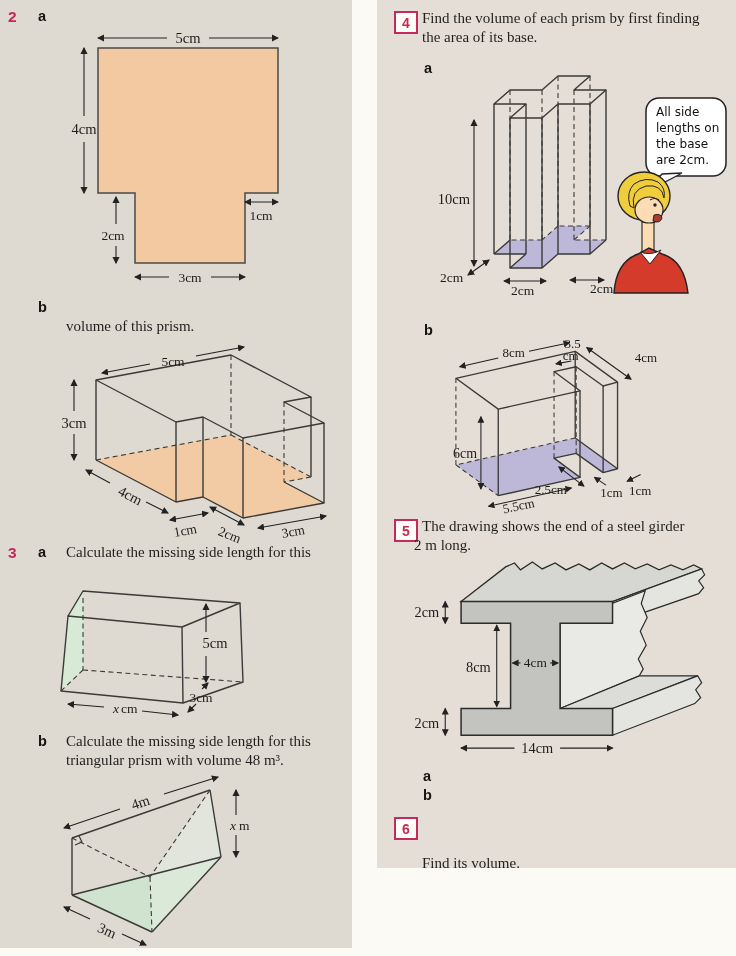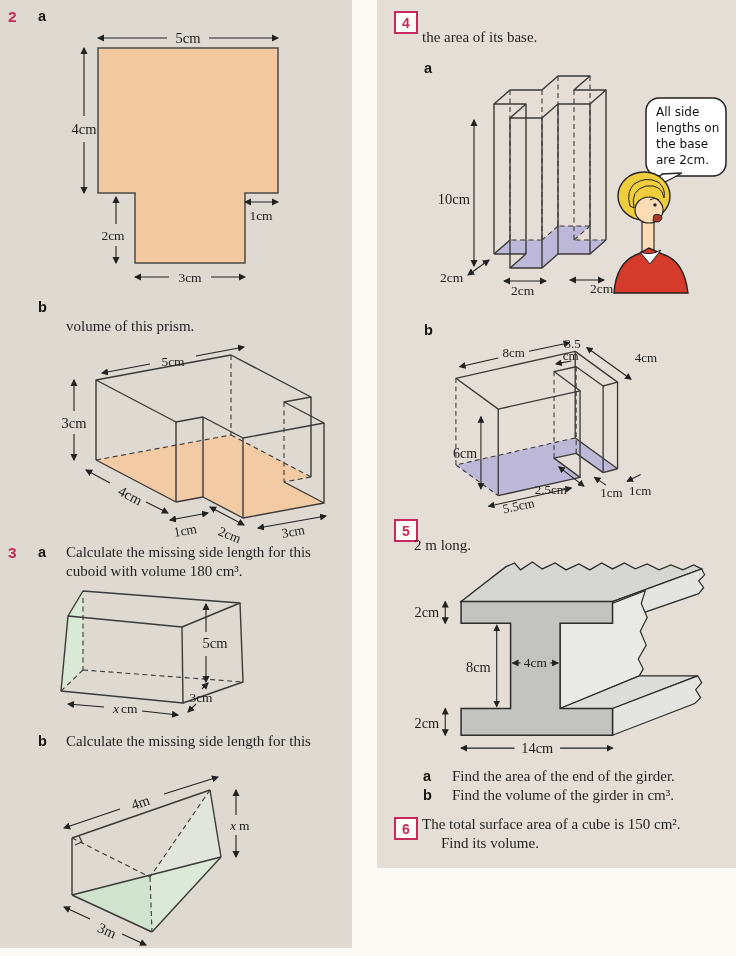--- a/index.html
+++ b/index.html
@@ -120,21 +120,20 @@
     </g>
     <g>
       <line class="dl" x1="200" y1="191" x2="268" y2="179" marker-start="url(#ah)" marker-end="url(#ah)"></line>
       <text class="dim" x="236" y="199" text-anchor="middle" transform="rotate(-10 236 199)">3cm</text>
     </g>
   </svg>
 
   <div class="abs qnum" style="left:8px;top:544px;">3</div>
   <div class="abs plabel" style="left:38px;top:544px;">a</div>
   <div class="abs txt" style="left:66px;top:543px;">Calculate the missing side length for this</div>
-  <div class="abs txt" style="left:66px;top:562px;">cuboid with volume 180 cm³.</div>
 
   <svg style="left:58px;top:588px;" width="200" height="140" viewBox="0 0 200 140">
     <polygon points="10,28 25,3 25,82 3,103" fill="#d8e9d5" stroke="none"></polygon>
     <g class="hid">
       <line x1="25" y1="10" x2="25" y2="82"></line>
       <line x1="25" y1="82" x2="185" y2="94"></line>
       <line x1="25" y1="82" x2="3" y2="103"></line>
     </g>
     <g class="edge">
       <polygon points="10,28 124,39 125,115 3,103" fill="none"></polygon>
@@ -154,20 +153,21 @@
     <g>
       <line class="dl" x1="10" y1="116" x2="46" y2="119" marker-start="url(#ah)"></line>
       <line class="dl" x1="84" y1="123" x2="120" y2="127" marker-end="url(#ah)"></line>
       <text class="dim it" x="58" y="125" text-anchor="middle">x</text>
       <text class="dim" x="63" y="125">cm</text>
     </g>
   </svg>
 
   <div class="abs plabel" style="left:38px;top:733px;">b</div>
   <div class="abs txt" style="left:66px;top:732px;">Calculate the missing side length for this</div>
+  <div class="abs txt" style="left:66px;top:751px;">triangular prism with volume 48 m³.</div>
 
   <svg style="left:58px;top:775px;" width="240" height="180" viewBox="0 0 240 180">
     <polygon points="14,120 94,157 163,82" fill="#cfe4cd" fill-opacity="0.95" stroke="none"></polygon>
     <polygon points="152,15 163,82 94,157 92,102" fill="#e4efe1" fill-opacity="0.55" stroke="none"></polygon>
     <g class="hid">
       <line x1="14" y1="63" x2="92" y2="102"></line>
       <line x1="152" y1="15" x2="92" y2="102"></line>
       <line x1="92" y1="102" x2="94" y2="157"></line>
     </g>
     <g class="edge">
@@ -193,20 +193,21 @@
     <g>
       <line class="dl" x1="6" y1="132" x2="32" y2="144" marker-start="url(#ah)"></line>
       <line class="dl" x1="64" y1="159" x2="88" y2="170" marker-end="url(#ah)"></line>
       <text class="dimbig" x="47" y="160" text-anchor="middle" transform="rotate(24 47 160)">3m</text>
     </g>
   </svg>
 
   <div class="abs nbox" style="left:394px;top:11px;">
       <span>4</span>
     </div>
+  <div class="abs txt" style="left:422px;top:9px;">Find the volume of each prism by first finding</div>
   <div class="abs txt" style="left:422px;top:28px;">the area of its base.</div>
   <div class="abs plabel" style="left:424px;top:60px;">a</div>
 
   <svg style="left:418px;top:58px;" width="318" height="235" viewBox="0 0 318 235">
     <polygon points="92,210 124,210 140,196 172,196 188,182 156,182 172,168 140,168 124,182 92,182 76,196 108,196" fill="#b6b2d7" fill-opacity="0.85" stroke="none"></polygon>
     <g class="hid">
       <line x1="156" y1="32" x2="156" y2="182"></line>
       <line x1="172" y1="18" x2="172" y2="168"></line>
       <line x1="140" y1="18" x2="140" y2="168"></line>
       <line x1="124" y1="32" x2="124" y2="182"></line>
@@ -317,20 +318,21 @@
     </g>
     <g>
       <line class="dl" x1="208" y1="152" x2="222" y2="145" marker-start="url(#ah)"></line>
       <text class="dim" x="210" y="166">1cm</text>
     </g>
   </svg>
 
   <div class="abs nbox" style="left:394px;top:519px;">
       <span>5</span>
     </div>
+  <div class="abs txt" style="left:422px;top:517px;">The drawing shows the end of a steel girder</div>
   <div class="abs txt" style="left:414px;top:536px;">2 m long.</div>
 
   <svg style="left:408px;top:560px;" width="320" height="198" viewBox="0 0 320 200">
     <path d="M52,42 L97,7 L106,3 L112,10 L124,2 L134,9 L147,3 L158,10 L171,4 L182,10 L194,3 L205,9 L217,3 L228,9 L240,4 L252,10 L264,5 L276,10 L287,5 L295,9 L205,42 Z" fill="#d6d6d2" stroke="#2b2b29" stroke-width="1.3"></path>
     <path d="M205,42 L295,9 L298,15 L292,21 L297,28 L292,34 L205,64 Z" fill="#e4e4e0" stroke="#2b2b29" stroke-width="1.2"></path>
     <path d="M152,64 L238,31 L234,44 L240,58 L233,72 L239,86 L231,100 L236,110 L232,117 L152,150 Z" fill="#e9e9e5" stroke="#2b2b29" stroke-width="1.2"></path>
     <path d="M152,150 L205,150 L291,117 L232,117 Z" fill="#dcdcd8" stroke="#2b2b29" stroke-width="1.2"></path>
     <path d="M205,150 L291,117 L295,124 L289,131 L294,139 L288,145 L205,177 Z" fill="#e4e4e0" stroke="#2b2b29" stroke-width="1.2"></path>
     <path d="M52,42 H205 V64 H152 V150 H205 V177 H52 V150 H102 V64 H52 Z" fill="#c3c3c0" stroke="#2b2b29" stroke-width="1.5"></path>
     <g>
@@ -351,23 +353,20 @@
       <text class="dimbig" x="30" y="170" text-anchor="end">2cm</text>
     </g>
     <g>
       <line class="dl" x1="52" y1="190" x2="106" y2="190" marker-start="url(#ah)"></line>
       <line class="dl" x1="152" y1="190" x2="205" y2="190" marker-end="url(#ah)"></line>
       <text class="dimbig" x="129" y="195" text-anchor="middle">14cm</text>
     </g>
   </svg>
 
   <div class="abs plabel" style="left:423px;top:768px;">a</div>
-  <div class="abs txt" style="left:452px;top:767px;">Find the area of the end of the girder.</div>
   <div class="abs plabel" style="left:423px;top:787px;">b</div>
-  <div class="abs txt" style="left:452px;top:786px;">Find the volume of the girder in cm³.</div>
 
   <div class="abs nbox" style="left:394px;top:817px;">
       <span>6</span>
     </div>
-  <div class="abs txt" style="left:422px;top:815px;">The total surface area of a cube is 150 cm².</div>
-  <div class="abs txt" style="left:422px;top:834px;margin-left:19px;">Find its volume.</div>
+  <div class="abs txt" style="left:422px;top:854px;">Find its volume.</div>
 
 </div>
 
 </body></html>

